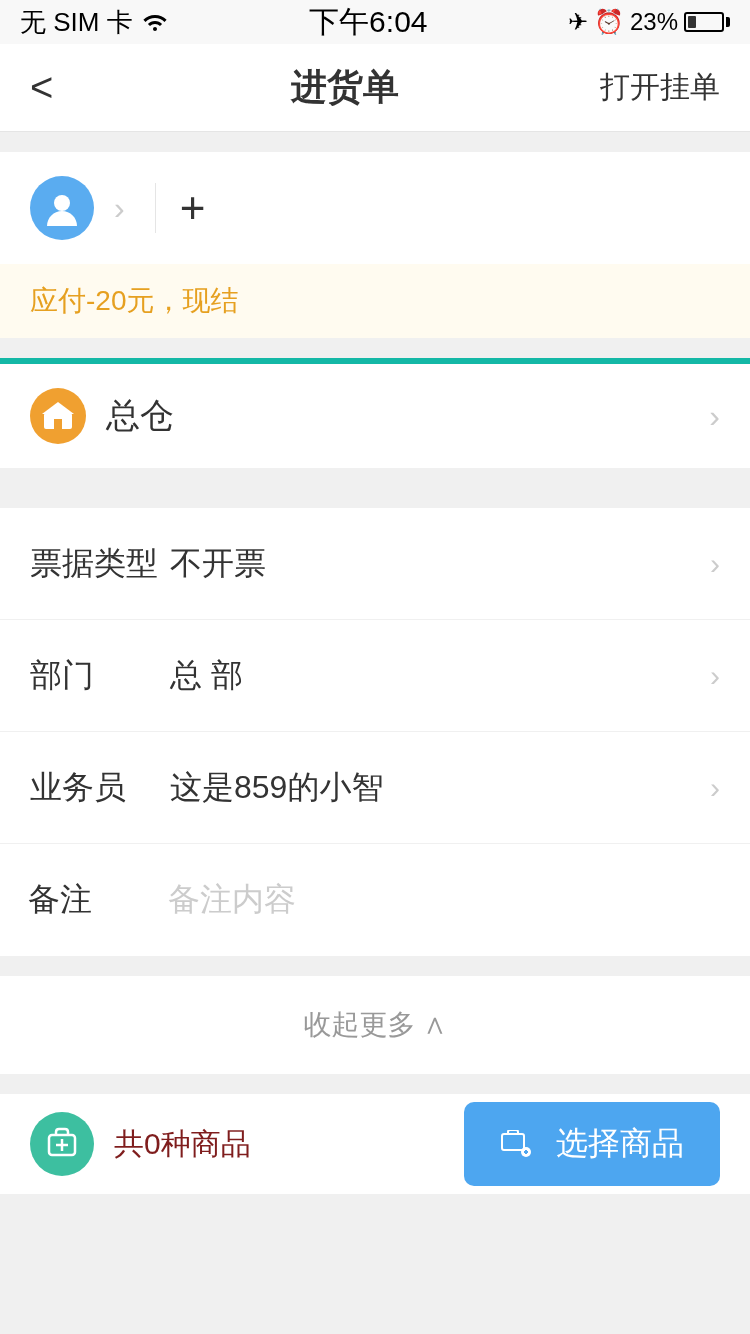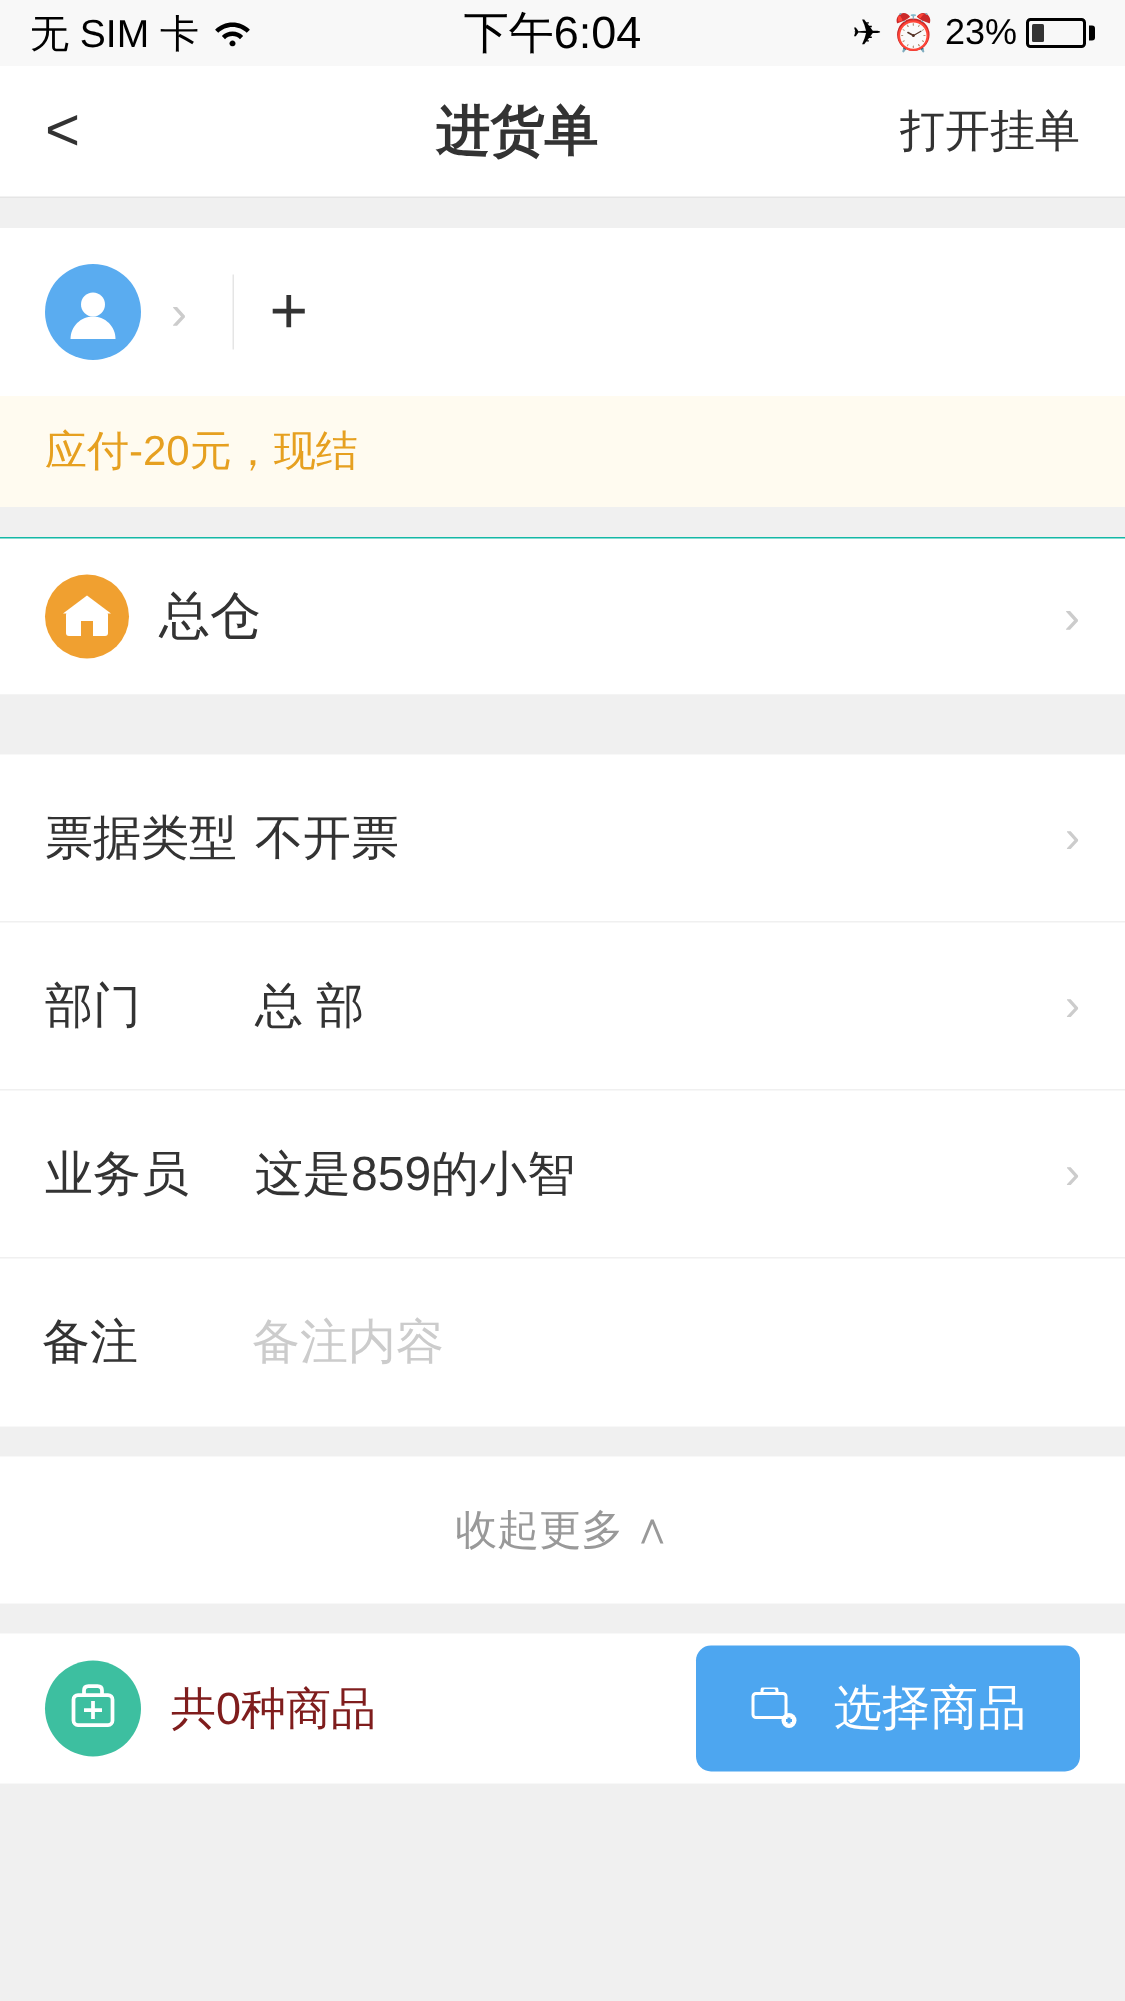--- a/index.html
+++ b/index.html
@@ -118,21 +118,21 @@
       font-size: 28px;
       color: #e6a020;
     }
 
     
     .warehouse-row {
       display: flex;
       align-items: center;
       padding: 24px 30px;
       background: #fff;
-      border-top: 1px solid #14b8a6;
+      border-top: 6px solid #14b8a6;
     }
     .warehouse-icon {
       width: 56px;
       height: 56px;
       border-radius: 50%;
       background: #f0a030;
       display: flex;
       align-items: center;
       justify-content: center;
       margin-right: 20px;

